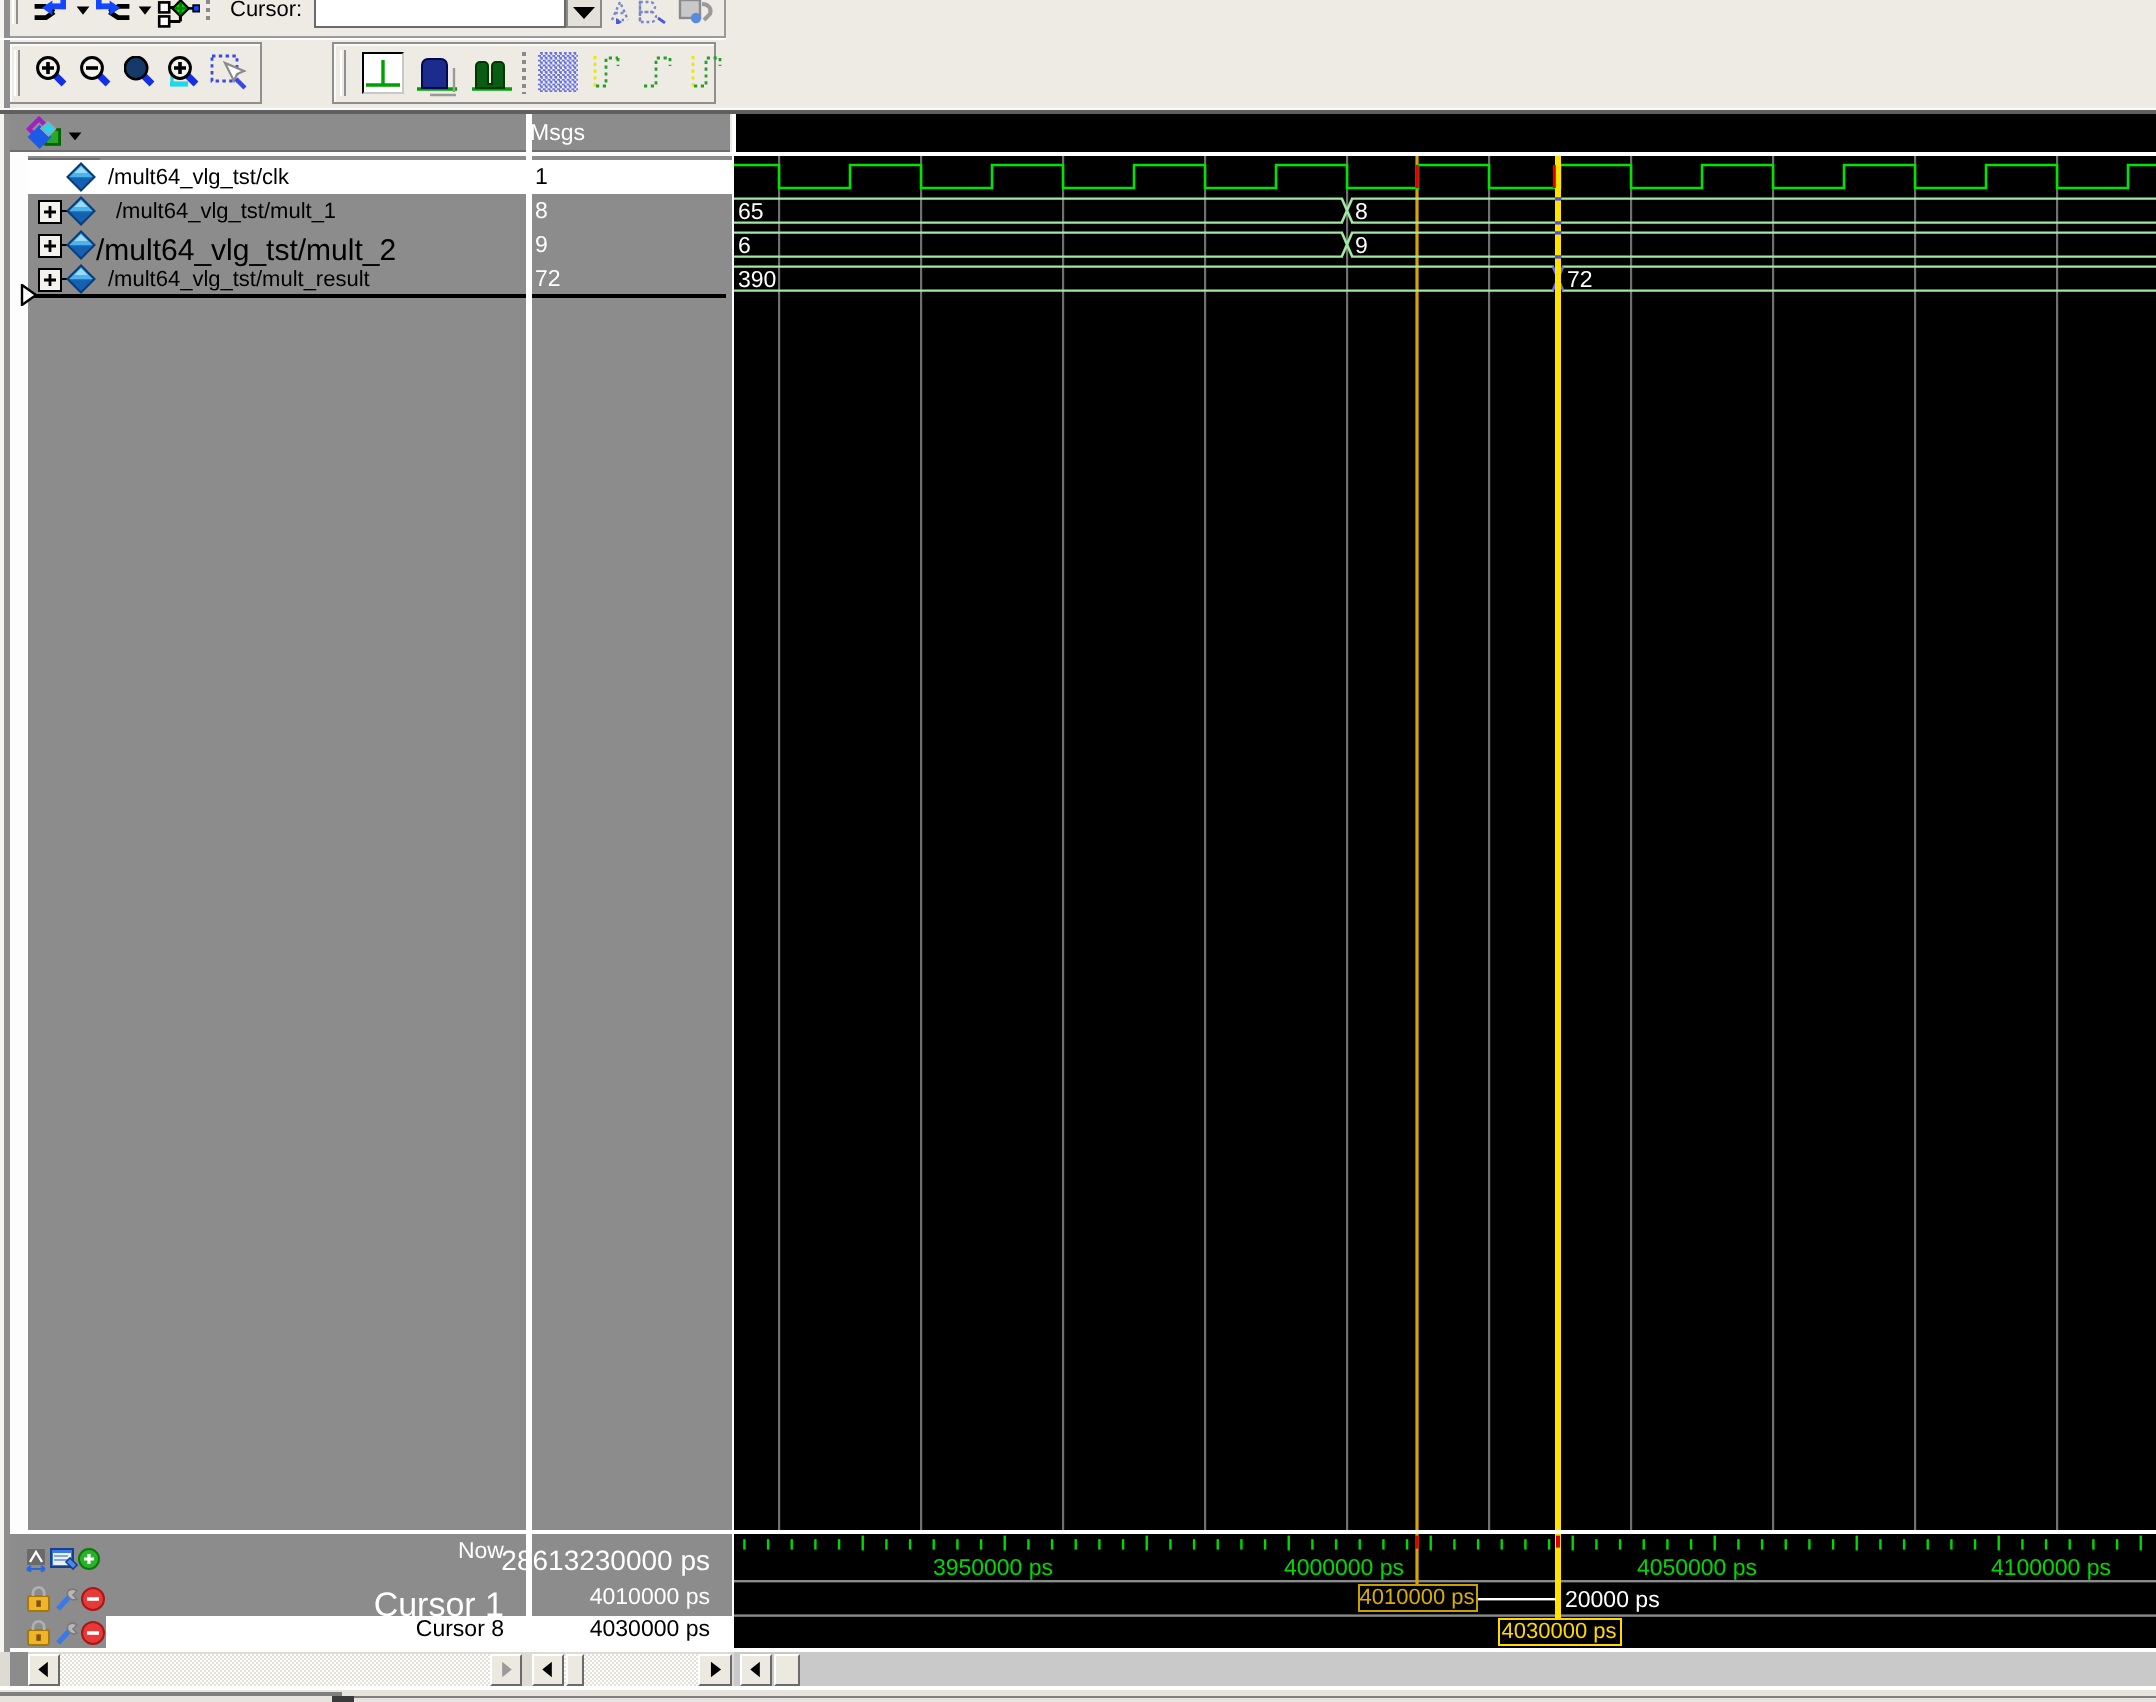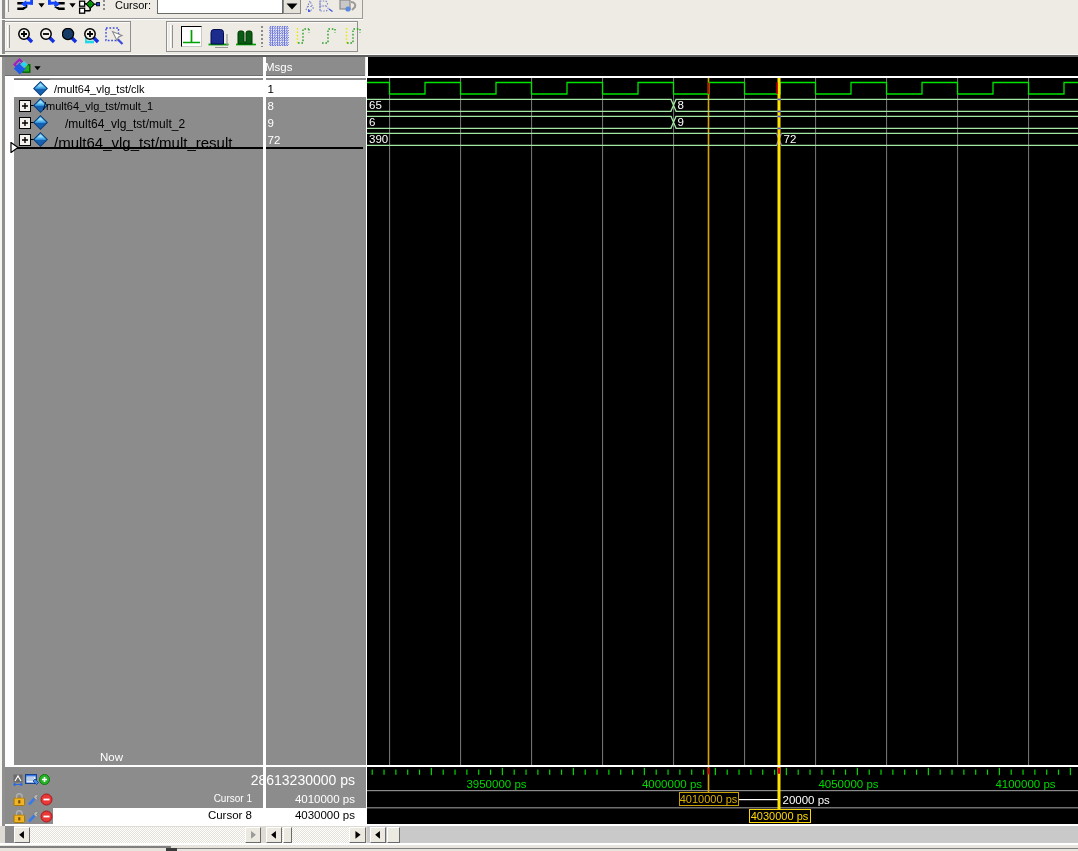--- a/index.html
+++ b/index.html
@@ -163,45 +163,45 @@
 <svg class="a" style="left:19px;top:99.6px" width="12" height="12" viewBox="0 0 12 12">
     <path d="M6 3v6M3 6h6" stroke="#000" stroke-width="1.4"></path>
   </svg>
 <div class="a" style="left:31px;top:104.8px;width:3px;height:1.4px;background:#000"></div>
 <svg class="a" style="left:33px;top:98px" width="15" height="15" viewBox="0 0 15 15">
 <path d="M7.5 0.8L14.2 7.5 7.5 14.2 0.8 7.5z" fill="#1e78cc" stroke="#0a3c78" stroke-width="1.1"></path>
 <path d="M7.5 1.6L13.4 7.5H1.6z" fill="#4fb2e8"></path>
 <path d="M7.5 2.2L10.8 5.5H4.2z" fill="#9adcf8"></path>
 <path d="M7.5 13.4L2.2 8.1h10.6z" fill="#1560b0"></path>
 </svg>
-<div class="a tx" style="left:43px;top:100.6px;font-size:11px;color:#000">/mult64_vlg_tst/mult_1</div>
+<div class="a tx" style="left:58px;top:100.6px;font-size:11px;color:#000">/mult64_vlg_tst/mult_1</div>
 <div class="a" style="left:19px;top:116.6px;width:12px;height:12px;background:#f4f2ec;border:1.2px solid #000"></div>
 <svg class="a" style="left:19px;top:116.6px" width="12" height="12" viewBox="0 0 12 12">
     <path d="M6 3v6M3 6h6" stroke="#000" stroke-width="1.4"></path>
   </svg>
 <div class="a" style="left:31px;top:121.8px;width:3px;height:1.4px;background:#000"></div>
 <svg class="a" style="left:33px;top:115px" width="15" height="15" viewBox="0 0 15 15">
 <path d="M7.5 0.8L14.2 7.5 7.5 14.2 0.8 7.5z" fill="#1e78cc" stroke="#0a3c78" stroke-width="1.1"></path>
 <path d="M7.5 1.6L13.4 7.5H1.6z" fill="#4fb2e8"></path>
 <path d="M7.5 2.2L10.8 5.5H4.2z" fill="#9adcf8"></path>
 <path d="M7.5 13.4L2.2 8.1h10.6z" fill="#1560b0"></path>
 </svg>
-<div class="a tx" style="left:65px;top:117.6px;font-size:12px;color:#000">/mult64_vlg_tst/mult_2</div>
+<div class="a tx" style="left:48px;top:117.6px;font-size:15px;color:#000">/mult64_vlg_tst/mult_2</div>
 <div class="a" style="left:19px;top:133.6px;width:12px;height:12px;background:#f4f2ec;border:1.2px solid #000"></div>
 <svg class="a" style="left:19px;top:133.6px" width="12" height="12" viewBox="0 0 12 12">
     <path d="M6 3v6M3 6h6" stroke="#000" stroke-width="1.4"></path>
   </svg>
 <div class="a" style="left:31px;top:138.79999999999998px;width:3px;height:1.4px;background:#000"></div>
 <svg class="a" style="left:33px;top:132px" width="15" height="15" viewBox="0 0 15 15">
 <path d="M7.5 0.8L14.2 7.5 7.5 14.2 0.8 7.5z" fill="#1e78cc" stroke="#0a3c78" stroke-width="1.1"></path>
 <path d="M7.5 1.6L13.4 7.5H1.6z" fill="#4fb2e8"></path>
 <path d="M7.5 2.2L10.8 5.5H4.2z" fill="#9adcf8"></path>
 <path d="M7.5 13.4L2.2 8.1h10.6z" fill="#1560b0"></path>
 </svg>
-<div class="a tx" style="left:54px;top:134.6px;font-size:15px;color:#000">/mult64_vlg_tst/mult_result</div>
+<div class="a tx" style="left:54px;top:134.6px;font-size:11px;color:#000">/mult64_vlg_tst/mult_result</div>
 <div class="a tx" style="left:267.5px;top:83.6px;font-size:11.5px;color:#000">1</div>
 <div class="a tx" style="left:267.5px;top:100.6px;font-size:11.5px;color:#fff">8</div>
 <div class="a tx" style="left:267.5px;top:117.6px;font-size:11.5px;color:#fff">9</div>
 <div class="a tx" style="left:267.5px;top:134.6px;font-size:11.5px;color:#fff">72</div>
 <div class="a" style="left:16px;top:147.3px;width:247px;height:1.7px;background:#000"></div>
 <div class="a" style="left:266px;top:147.3px;width:97px;height:1.7px;background:#000"></div>
 <svg class="a" style="left:10px;top:142px" width="9" height="11" viewBox="0 0 9 11">
     <path d="M1 0.5v10l7-5z" fill="#fdfdfd" stroke="#000" stroke-width="1.2"></path>
   </svg>
 <svg class="a" style="left:367px;top:78px" width="711" height="687" viewBox="0 0 711 687">
@@ -342,23 +342,23 @@
 </svg>
 <svg class="a" style="left:13px;top:809.8px" width="40" height="13" viewBox="0 0 40 13">
 <rect x="1" y="5" width="10.5" height="7.5" rx="1" fill="#f0b428" stroke="#a87800" stroke-width="1"></rect>
 <path d="M3.5 5V3.5a2.8 2.8 0 0 1 5.6 0V5" fill="none" stroke="#b0b0b0" stroke-width="1.4"></path>
 <rect x="5.2" y="7.2" width="2.2" height="3.2" fill="#7a5200"></rect>
 <path d="M16 11.5L22 5" stroke="#3a7ae8" stroke-width="2.6"></path>
 <path d="M21 2.5a3.2 3.2 0 0 1 4.5 0l-2 2 2 2a3.2 3.2 0 0 1-4.5-4z" fill="#b8b8b8" stroke="#7a7a7a" stroke-width="0.8"></path>
 <circle cx="33.5" cy="6.5" r="5.5" fill="#e83838" stroke="#a81818" stroke-width="1"></circle>
 <path d="M30.5 6.5h6" stroke="#fff" stroke-width="1.8"></path>
 </svg>
-<div class="a tx" style="left:100px;top:752px;width:152px;text-align:left;font-size:11.5px;color:#fff">Now</div>
+<div class="a tx" style="left:100px;top:771px;width:152px;text-align:right;font-size:11.5px;color:#fff">Now</div>
 <div class="a tx" style="left:200px;top:772.6px;width:155px;text-align:right;font-size:14px;color:#fff">28613230000 ps</div>
-<div class="a tx" style="left:100px;top:793.6px;width:152px;text-align:right;font-size:10px;color:#fff">Cursor 1</div>
+<div class="a tx" style="left:100px;top:793.6px;width:152px;text-align:right;font-size:17px;color:#fff">Cursor 1</div>
 <div class="a tx" style="left:200px;top:793.6px;width:155px;text-align:right;font-size:11.5px;color:#fff">4010000 ps</div>
 <div class="a tx" style="left:100px;top:810.4px;width:152px;text-align:right;font-size:11.5px;color:#000">Cursor 8</div>
 <div class="a tx" style="left:200px;top:810.4px;width:155px;text-align:right;font-size:11.5px;color:#000">4030000 ps</div>
 <div class="a" style="left:5px;top:824px;width:1073px;height:2px;background:#fff"></div>
 <div class="a" style="left:0px;top:826px;width:1078px;height:17px;background:#dddbd4"></div>
 <div class="a" style="left:5px;top:826px;width:9px;height:17px;background:#8c8c8c"></div>
 <div class="a" style="left:14px;top:827px;width:247px;height:15.5px;background:repeating-conic-gradient(#ffffff 0 25%,#e4e1d8 0 50%) 0 0/2px 2px"></div>
 <div class="a" style="left:14px;top:827px;width:16px;height:15.5px;background:#ece9e0;border-top:1.2px solid #fff;border-left:1.2px solid #fff;border-right:1.4px solid #6a6a6a;border-bottom:1.4px solid #6a6a6a"></div>
 <svg class="a" style="left:14px;top:827px" width="16" height="15.5" viewBox="0 0 16 15.5">
     <path d="M9.92 3.875L5.12 7.75L9.92 11.625z" fill="#000"></path>

